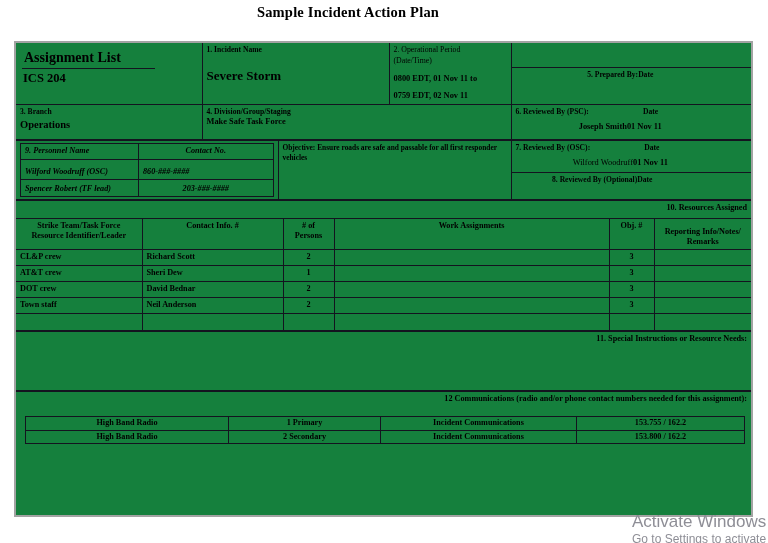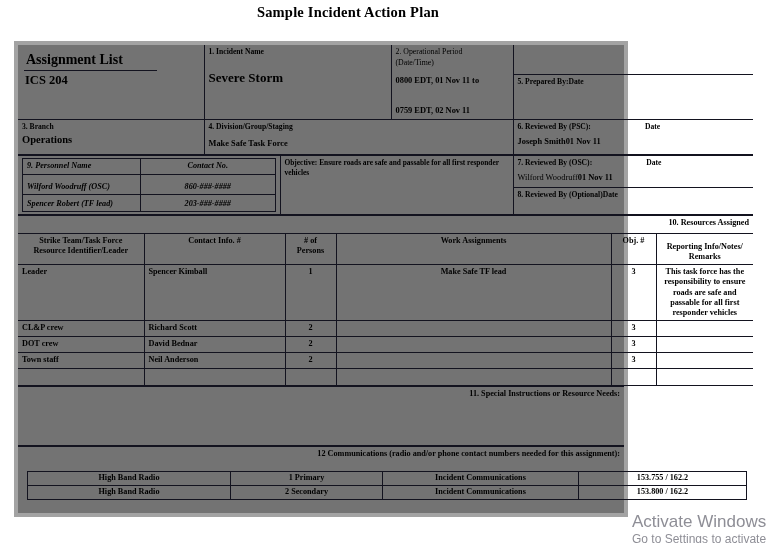--- a/index.html
+++ b/index.html
@@ -27,25 +27,25 @@
     font-weight: bold;
     font-size: 14.5px;
     letter-spacing: .2px;
   }
 
   
   .form {
     position: absolute;
     left: 14px;
     top: 41px;
-    width: 614px;
+    width: 739px;
     height: 476px;
-    border: 4px solid #a3a3a3;
+    border: 2px solid #a3a3a3;
     box-sizing: border-box;
-    background: #737373;
+    background: #15803d;
   }
 
   table.grid {
     border-collapse: collapse;
     width: 100%;
     table-layout: fixed;
   }
   table.grid td {
     border: 1px solid #13131f;
     vertical-align: top;
@@ -80,21 +80,21 @@
   .cell-pad { padding: 4px 6px; }
 
   .incident-label { font-weight: bold; font-size: 7.6px; margin-bottom: 14px; }
   .incident-value { font-weight: bold; font-size: 13px; }
 
   .op-label { font-weight: normal; font-size: 7.8px; line-height: 1.35; }
   .op-line  { font-weight: bold; font-size: 8.4px; line-height: 1.45; margin-top: 7px; }
 
   .rowline {
     display: flex;
-    justify-content: flex-start;
+    justify-content: center;
     align-items: baseline;
   }
   .rowline .left  { text-align: left; }
   .rowline .right { text-align: right; padding-right: 22px; }
 
   .mid-date { padding-left: 54px; }
 
   
   .pers-grid { width: 100%; border-collapse: collapse; table-layout: fixed; }
   .pers-grid td { border: none; padding: 0; font-size: 8.4px; font-style: italic; }
@@ -189,21 +189,21 @@
           <div class="ics-num">ICS 204</div>
         </td>
         <td rowspan="2" class="nb-t cell-pad">
           <div class="incident-label">1. Incident Name</div>
           <div class="incident-value">Severe Storm</div>
         </td>
         <td rowspan="2" class="nb-t cell-pad">
           <div class="op-label">2. Operational Period</div>
           <div class="op-label">(Date/Time)</div>
           <div class="op-line">0800 EDT, 01 Nov 11 to</div>
-          <div class="op-line" style="margin-top:18px">0759 EDT, 02 Nov 11</div>
+          <div class="op-line" style="margin-top:5px">0759 EDT, 02 Nov 11</div>
         </td>
         <td class="nb-t nb-r" style="height:20px"></td>
       </tr>
       <tr>
         <td class="nb-r cell-pad" style="height:32px">
           <div class="rowline">
             <span class="lbl left">5. Prepared By:</span>
             <span class="lbl right">Date</span>
           </div>
           <div class="rowline" style="margin-top:7px">
@@ -213,21 +213,21 @@
         </td>
       </tr>
 
       <tr>
         <td class="nb-l cell-pad" style="height:30px">
           <div class="lbl">3. Branch</div>
           <div class="val" style="margin-top:1px">Operations</div>
         </td>
         <td colspan="2" class="cell-pad">
           <div class="lbl">4. Division/Group/Staging</div>
-          <div class="val-sm" style="margin-top:7px">Make Safe Task Force</div>
+          <div class="val-sm" style="">Make Safe Task Force</div>
         </td>
         <td class="nb-r cell-pad">
           <div class="rowline">
             <span class="lbl left">6. Reviewed By (PSC):</span>
             <span class="lbl mid-date">Date</span>
             <span style="flex:1"></span>
           </div>
           <div class="rowline" style="margin-top:5px">
             <span class="val-sm left">Joseph Smith</span>
             <span class="val-sm right">01 Nov 11</span>
@@ -252,21 +252,21 @@
                 <col style="width:118px">
                 <col style="width:auto">
               </colgroup>
             <tbody>
               <tr>
                 <td class="lbl">9. Personnel Name</td>
                 <td class="lbl" style="text-align:center">Contact No.</td>
               </tr>
               <tr>
                 <td class="pers-name">Wilford Woodruff   (OSC)</td>
-                <td class="pers-num" style="text-align:center">860-###-####</td>
+                <td class="pers-num" style="text-align:left">860-###-####</td>
               </tr>
               <tr>
                 <td class="pers-name" style="padding-top:4px !important">Spencer Robert    (TF lead)</td>
                 <td class="pers-num" style="text-align:center;padding-top:4px !important">203-###-####</td>
               </tr>
             </tbody>
           </table>
         </td>
         <td rowspan="2" class="cell-pad">
           <div class="objective">Objective: Ensure roads are safe and passable for all first responder vehicles</div>
@@ -315,33 +315,33 @@
         <td class="res-hdr-cell">Contact Info. #</td>
         <td class="res-hdr-cell">
           <div># of</div>
           <div>Persons</div>
         </td>
         <td class="res-hdr-cell">Work Assignments</td>
         <td class="res-hdr-cell">Obj. #</td>
         <td class="nb-r res-hdr-cell" style="vertical-align:bottom">Reporting   Info/Notes/ Remarks</td>
       </tr>
 
-      <tr>
-        <td class="nb-l res-cell" style="height:44px">Leader</td>
-        <td class="res-cell">Spencer Kimball</td>
-        <td class="res-cell c">1</td>
-        <td class="res-cell c">Make Safe TF lead</td>
-        <td class="res-cell c">3</td>
-        <td class="nb-r remark">This task force has the responsibility to ensure roads are safe and passable   for all first responder vehicles</td>
-      </tr>
 
       <tr>
         <td class="nb-l res-cell" style="height:11px">CL&amp;P crew</td>
         <td class="res-cell">Richard Scott</td>
         <td class="res-cell c">2</td>
+        <td class="res-cell c"></td>
+        <td class="res-cell c">3</td>
+        <td class="nb-r res-cell"></td>
+      </tr>
+      <tr>
+        <td class="nb-l res-cell" style="height:11px">AT&amp;T crew</td>
+        <td class="res-cell">Sheri Dew</td>
+        <td class="res-cell c">1</td>
         <td class="res-cell c"></td>
         <td class="res-cell c">3</td>
         <td class="nb-r res-cell"></td>
       </tr>
       <tr>
         <td class="nb-l res-cell" style="height:11px">DOT crew</td>
         <td class="res-cell">David Bednar</td>
         <td class="res-cell c">2</td>
         <td class="res-cell c"></td>
         <td class="res-cell c">3</td>

